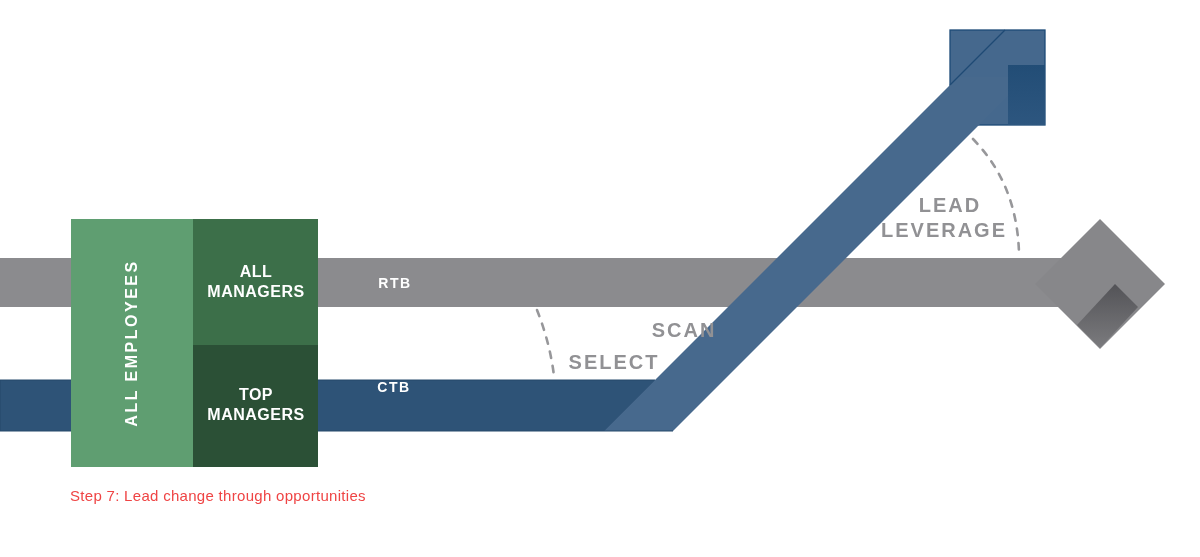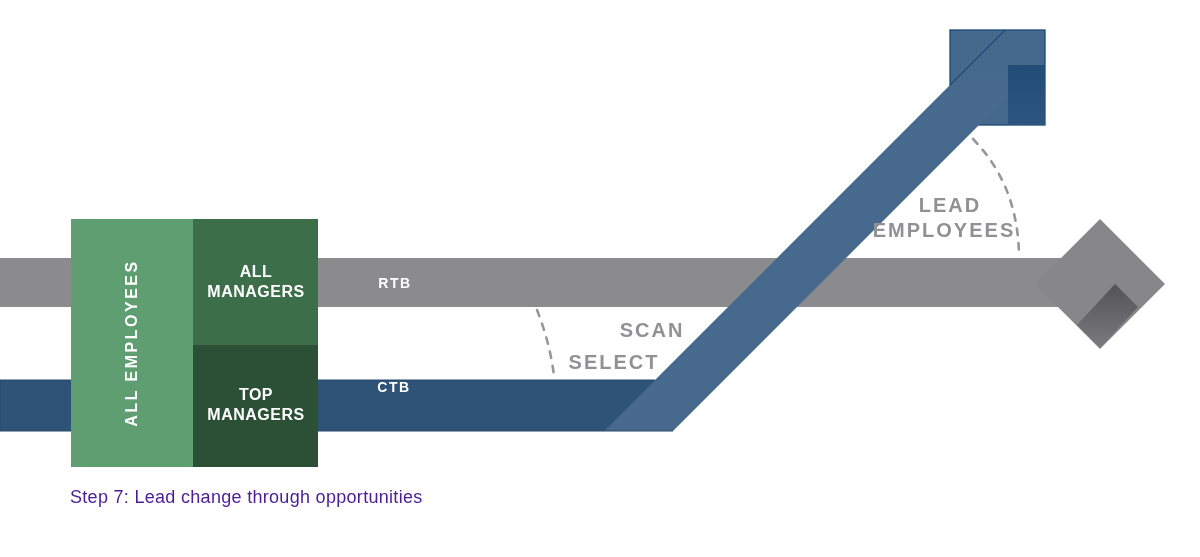--- a/index.html
+++ b/index.html
@@ -46,23 +46,23 @@
   }
   .annotation-label {
     font-size: 20px;
     letter-spacing: 2px;
     color: #919194;
   }
   .caption {
     position: absolute;
     left: 70px;
     top: 487px;
-    font-size: 18px;
+    font-size: 15px;
     font-weight: 400;
-    color: #4c1d95;
+    color: #ef4444;
     letter-spacing: 0.3px;
     white-space: nowrap;
   }
 </style>
 </head>
 <body>
 
 <div id="stage">
 
   <svg id="diagram-svg" width="1200" height="557" viewBox="0 0 1200 557">
@@ -102,23 +102,23 @@
   <div class="label vertical-label" style="left:132px; top:343px;">ALL EMPLOYEES</div>
 
   <div class="label box-label" style="left:256px; top:405px;">TOP MANAGERS</div>
 
   <div class="label box-label" style="left:256px; top:282px;">ALL MANAGERS</div>
 
   <div class="label band-label" style="left:395px; top:284px;">RTB</div>
 
   <div class="label band-label" style="left:394px; top:388px;">CTB</div>
 
-  <div class="label annotation-label" style="left:652px; top:330px;">SCAN</div>
+  <div class="label annotation-label" style="left:684px; top:330px;">SCAN</div>
 
   <div class="label annotation-label" style="left:614px; top:362px;">SELECT</div>
 
   <div class="label annotation-label" style="left:950px; top:205px;">LEAD</div>
 
-  <div class="label annotation-label" style="left:944px; top:230px;">EMPLOYEES</div>
+  <div class="label annotation-label" style="left:944px; top:230px;">LEVERAGE</div>
 
   <div class="caption">Step 7: Lead change through opportunities</div>
 
 </div>
 
 </body></html>

